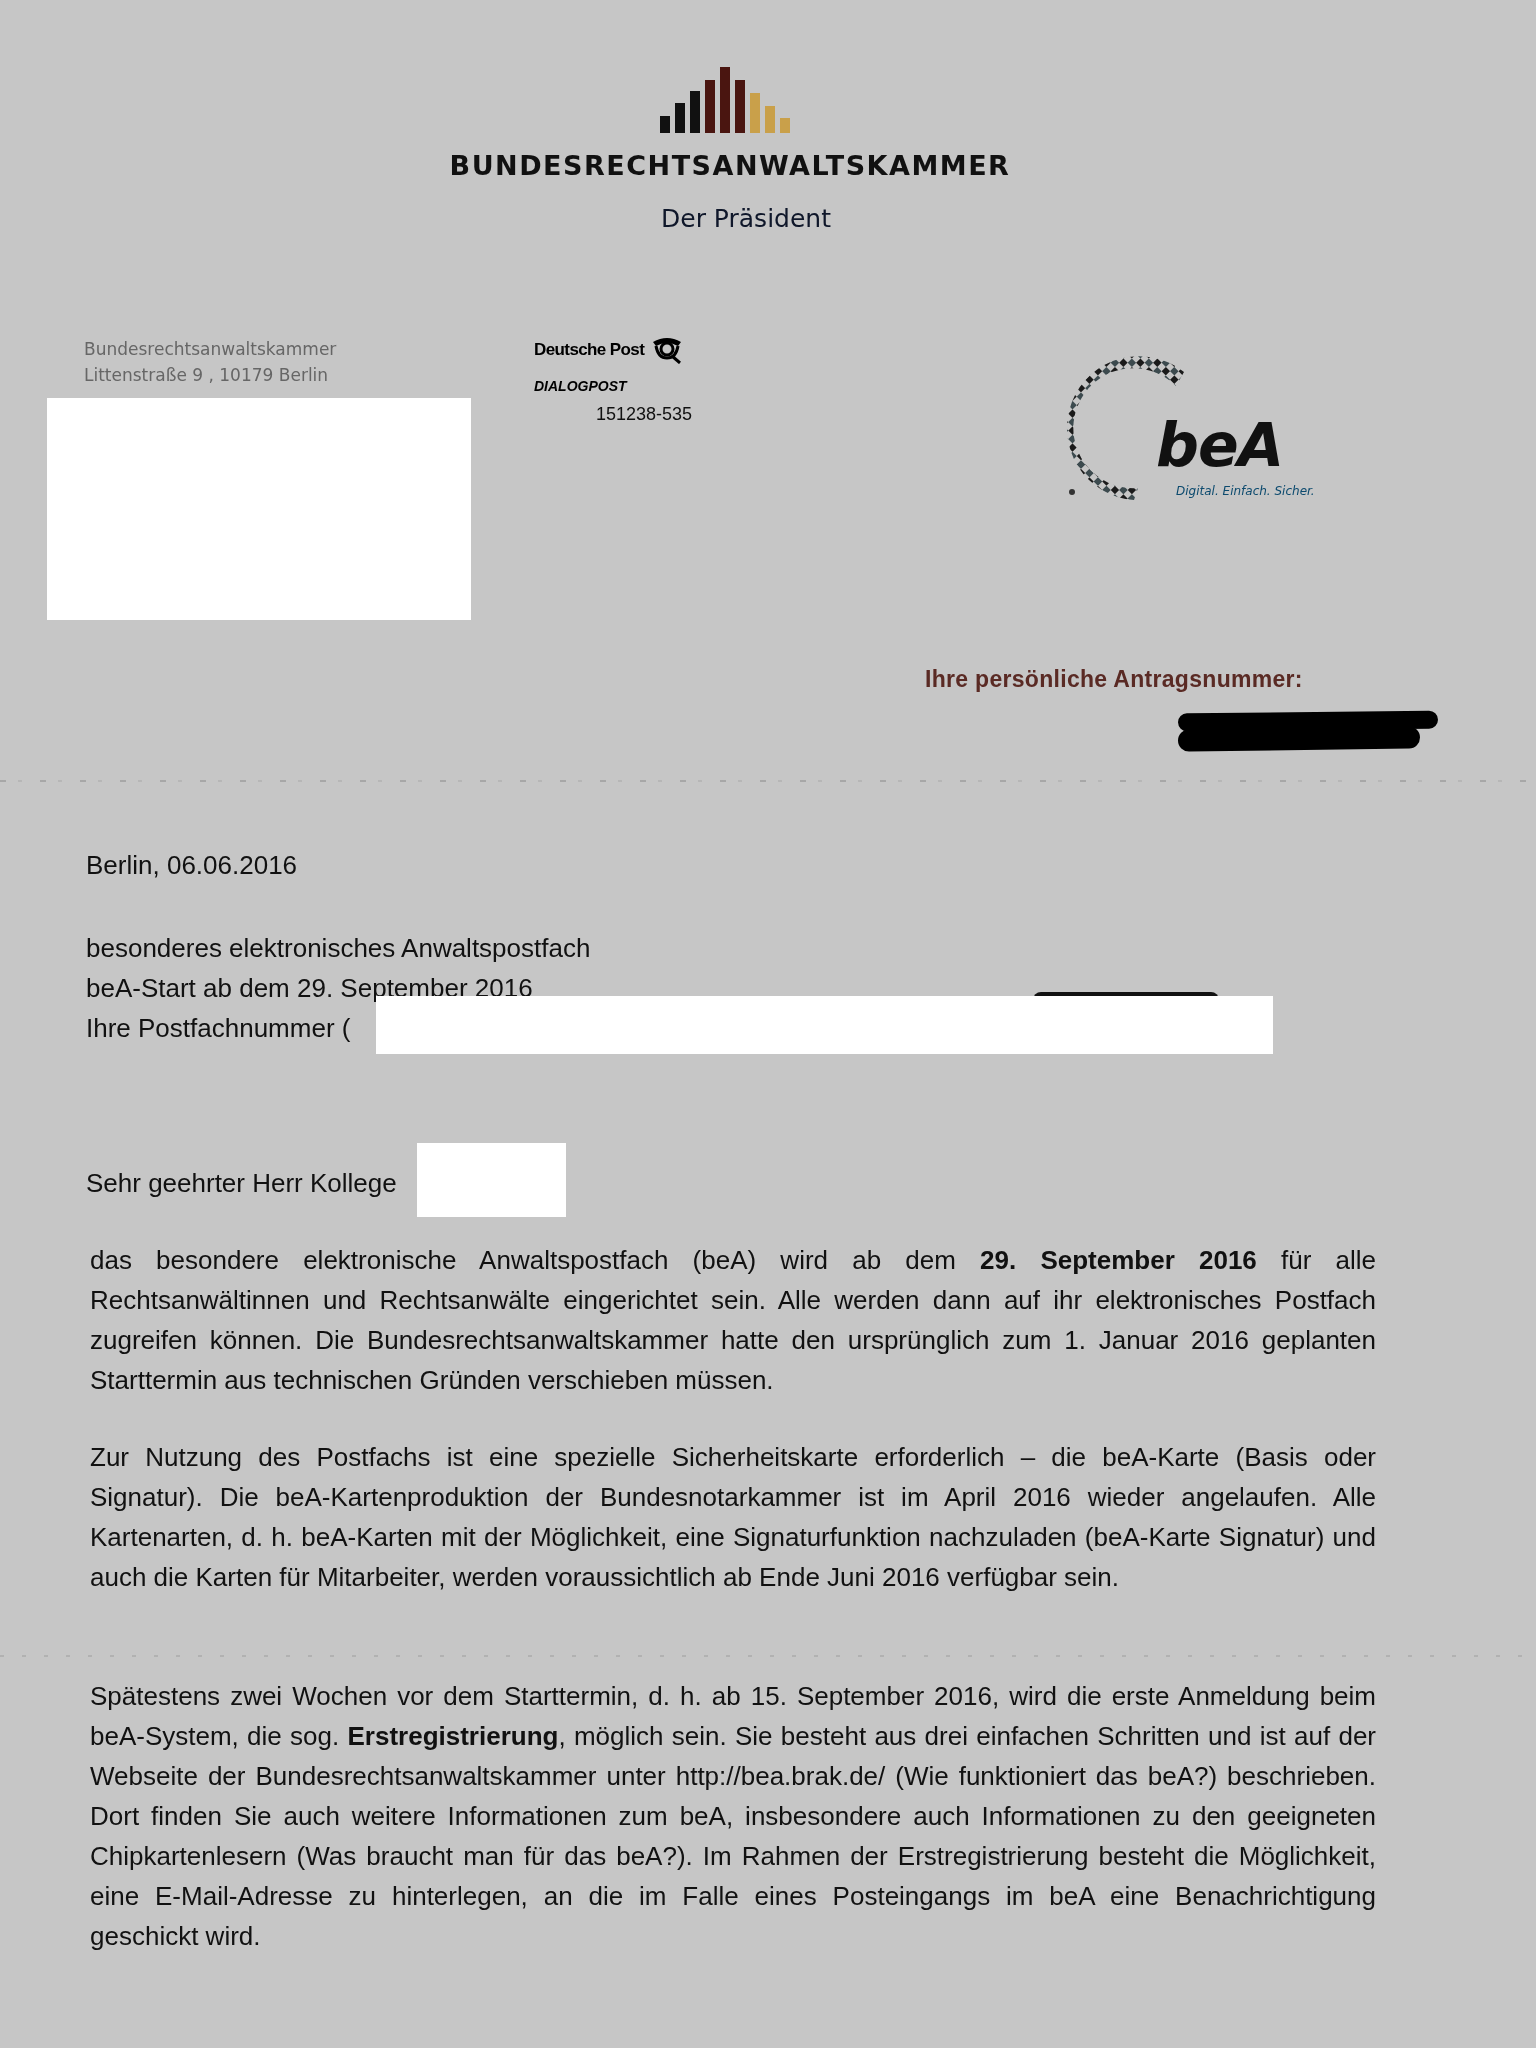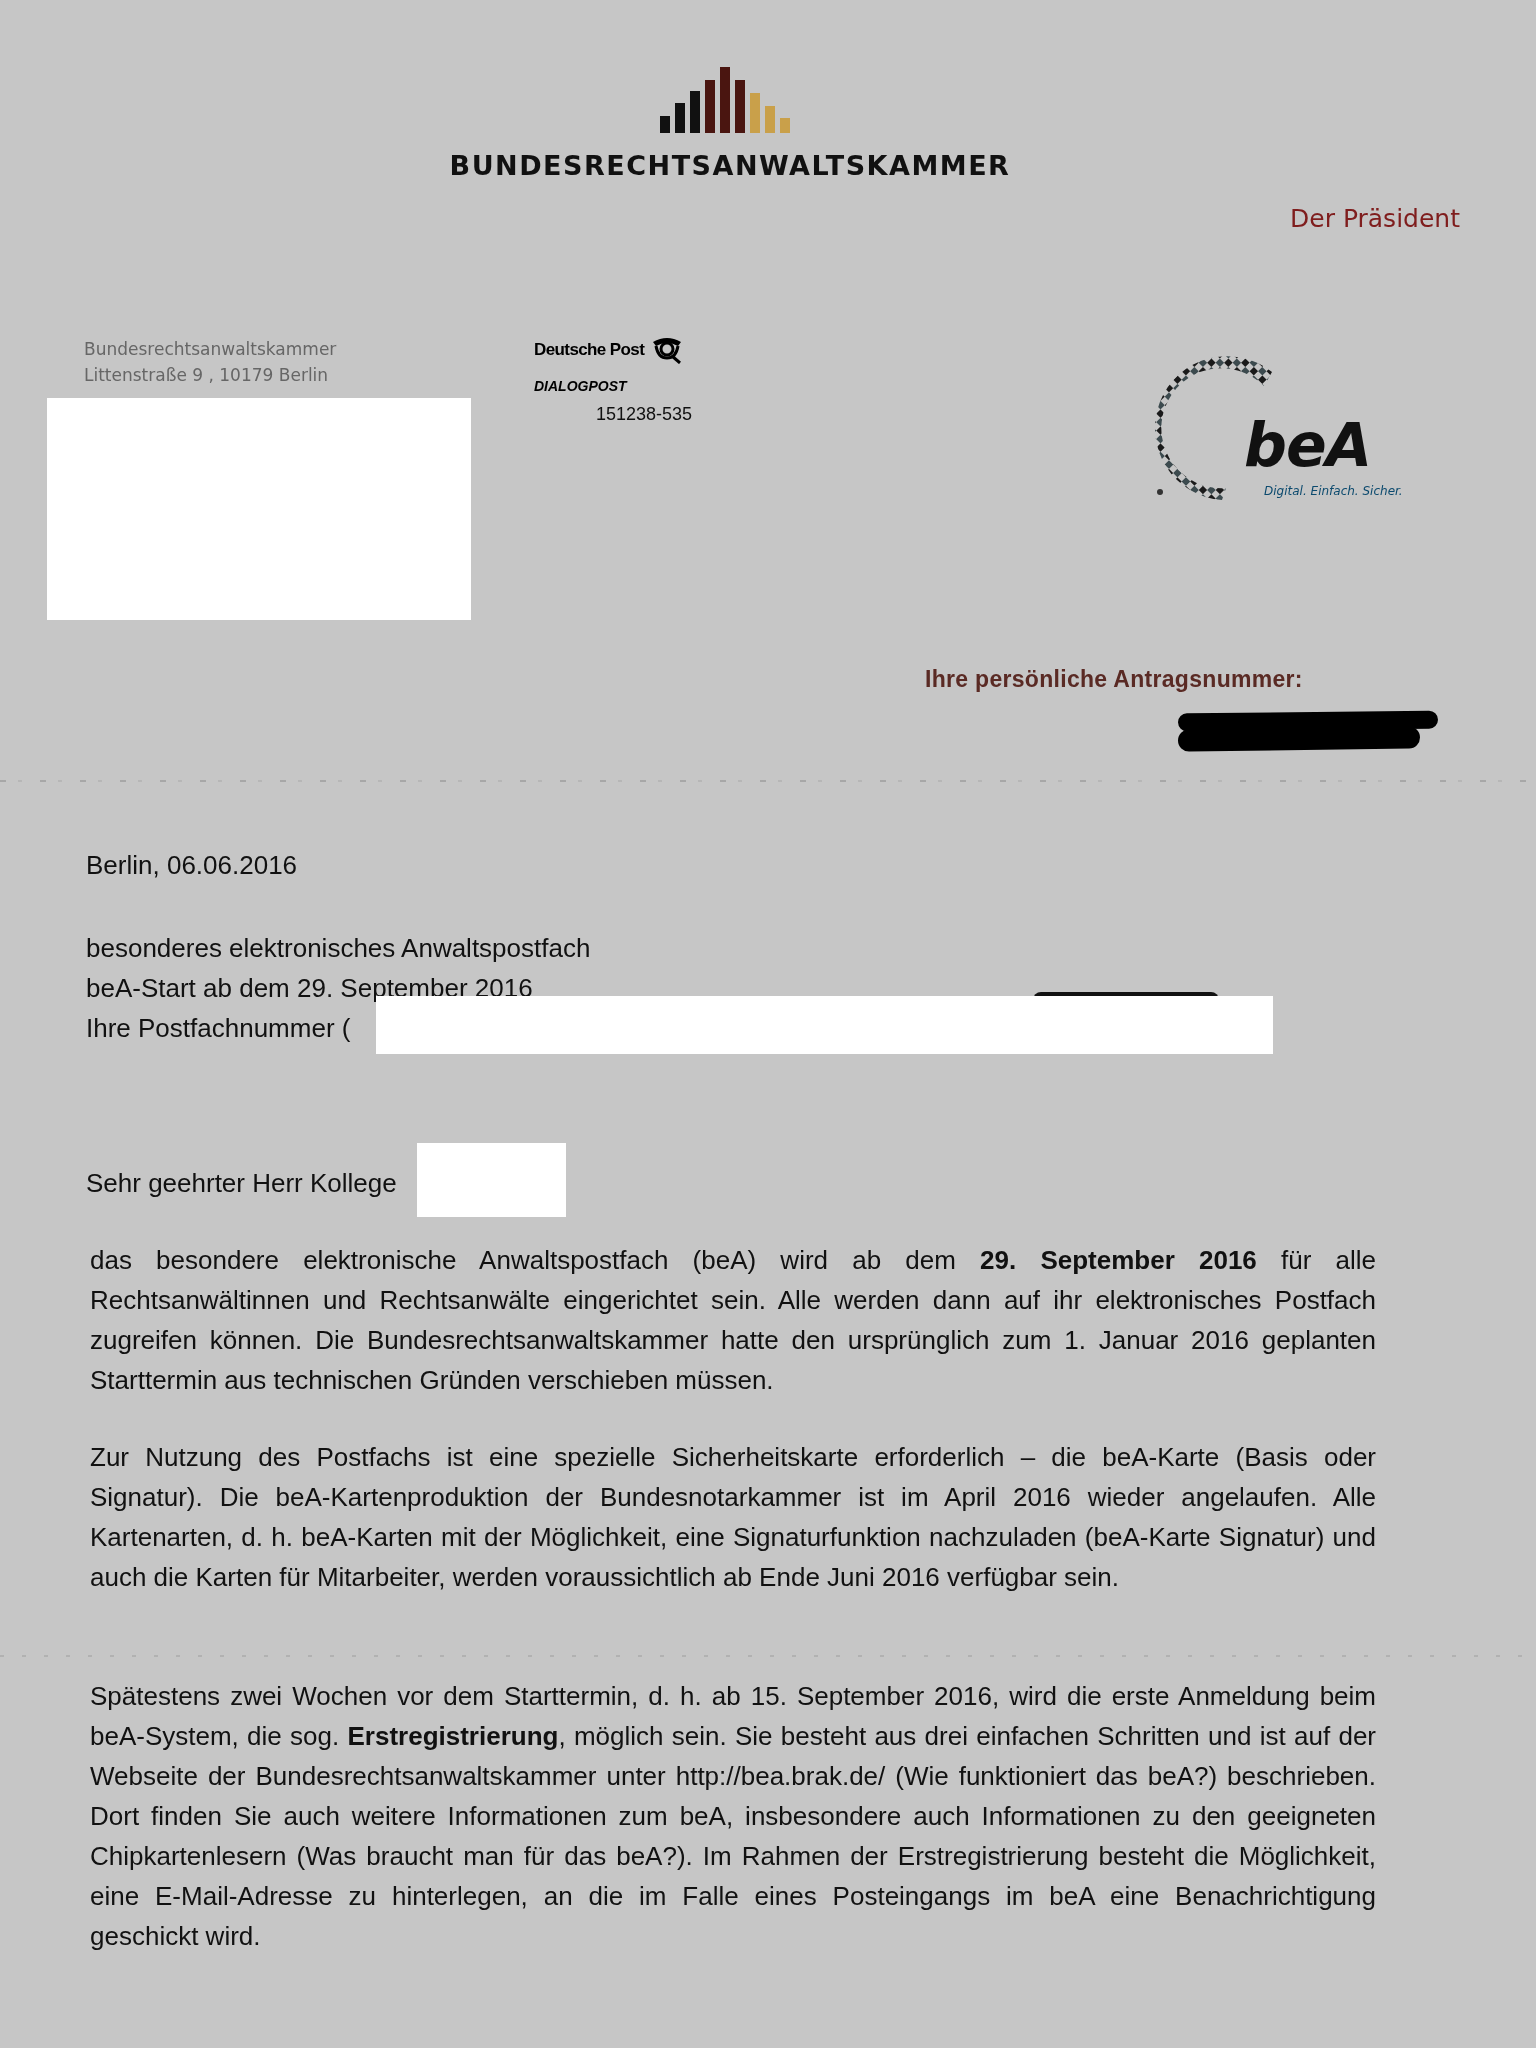--- a/index.html
+++ b/index.html
@@ -17,43 +17,43 @@
       left: 660px; top: 65px; width: 140px; height: 68px;
       display: flex; align-items: flex-end; gap: 5px;
     }
     .logo-bars .bar { width: 10px; }
     .org-name {
       left: 0; width: 1460px; top: 150px; text-align: center;
       font-family: "DejaVu Sans", sans-serif; font-weight: bold;
       font-size: 27px; letter-spacing: 1.5px; color: #111;
     }
     .org-sub {
-      left: 0; width: 1460px; top: 204px; text-align: right;
-      font-family: "DejaVu Sans", sans-serif; font-size: 25px; color: #7f1d1d;
+      left: 16px; width: 1460px; top: 204px; text-align: center;
+      font-family: "DejaVu Sans", sans-serif; font-size: 25px; color: #0f172a;
     }
 
     .return-addr {
       left: 84px; top: 336px; font-size: 17px; color: #666; line-height: 26px;
       font-family: "DejaVu Sans", sans-serif;
     }
     .recipient-redaction {
       left: 47px; top: 398px; width: 424px; height: 222px; background: #fff;
     }
     .post-block { left: 534px; top: 336px; }
     .post-brand {
       font-weight: bold; font-size: 17px; letter-spacing: -0.6px; color: #000;
       display: flex; align-items: center; gap: 6px;
     }
     .post-horn { width: 34px; height: 28px; }
     .post-type {
       font-weight: bold; font-style: italic; font-size: 14px; margin-top: 14px; color: #000;
     }
     .post-number { font-size: 18px; margin-top: 10px; margin-left: 62px; color: #111; }
 
-    .bea-logo { left: 1152px; top: 350px; width: 290px; height: 170px; }
+    .bea-logo { left: 1064px; top: 350px; width: 290px; height: 170px; }
     .bea-word {
       position: absolute; left: 92px; top: 60px;
       font-family: "DejaVu Sans", sans-serif; font-weight: bold; font-style: italic;
       font-size: 60px; color: #111; letter-spacing: -1px;
     }
     .bea-tag {
       position: absolute; left: 112px; top: 134px;
       font-family: "DejaVu Sans", sans-serif; font-style: italic; font-size: 12px; color: #0c4a6e;
     }
 

